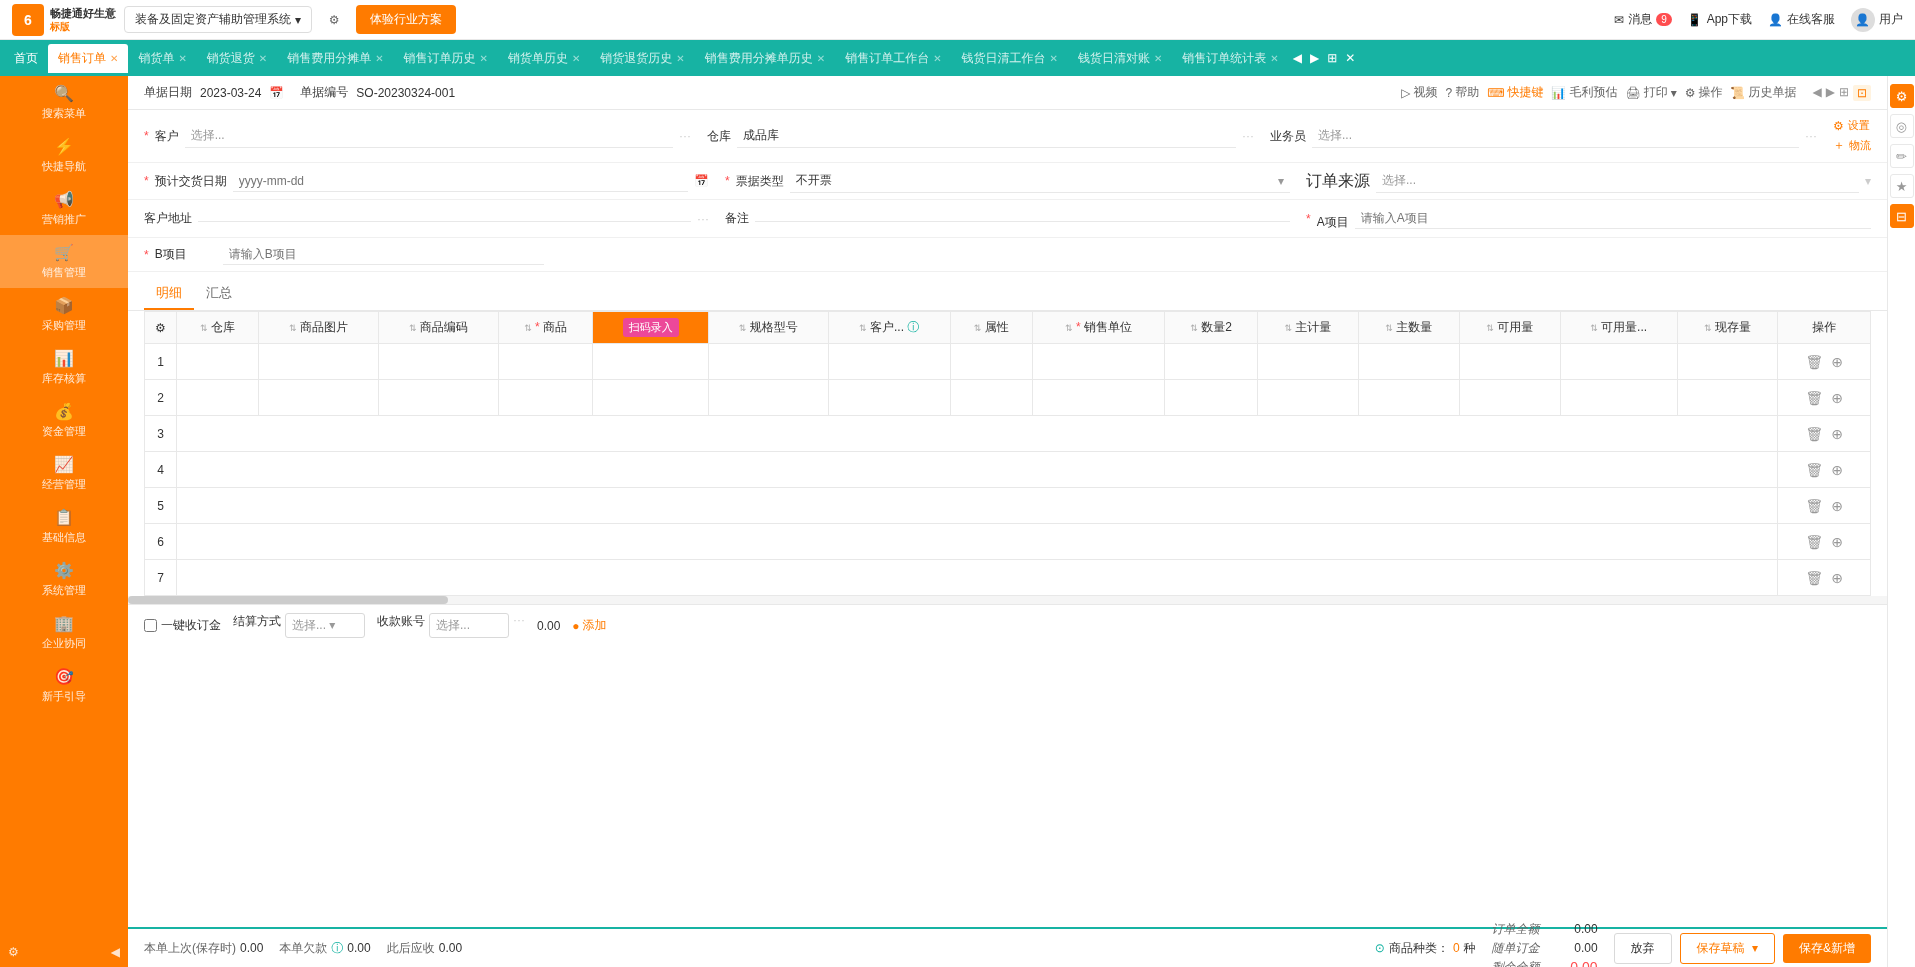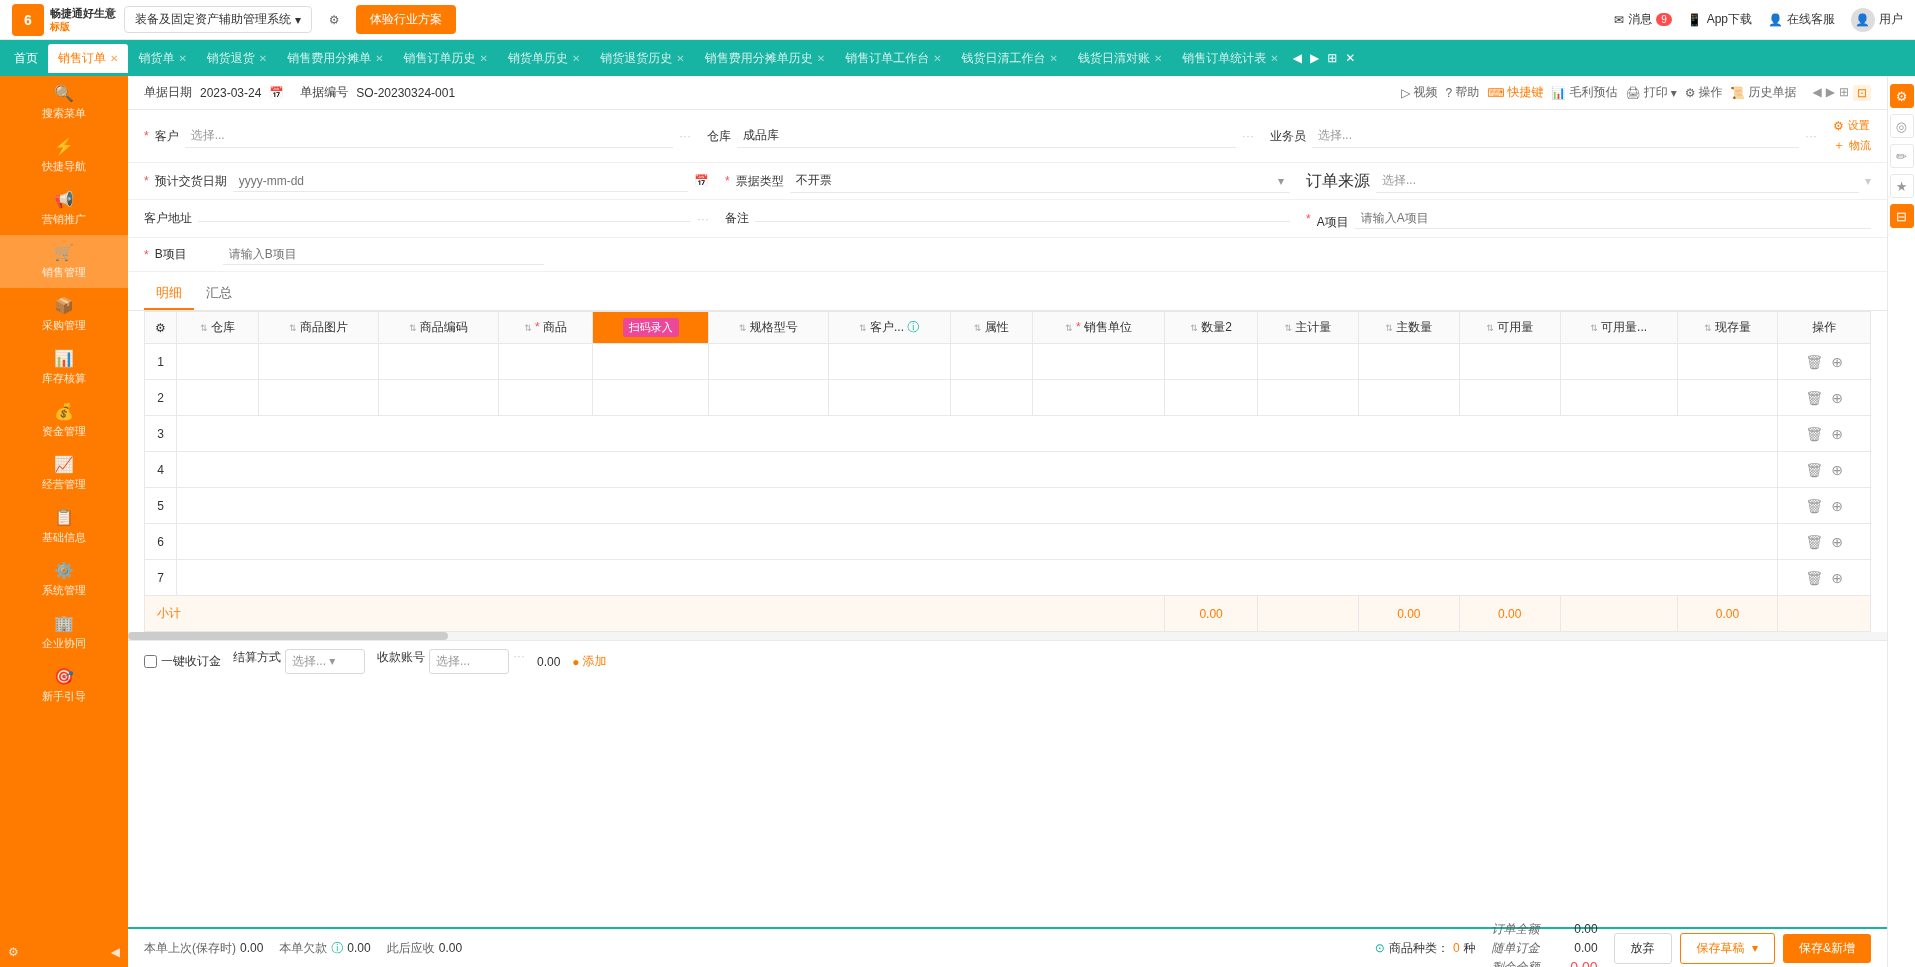--- a/index.html
+++ b/index.html
@@ -568,30 +568,20 @@
               <tr>
                 <td>7</td>
                 <td colspan="15"></td>
                 <td>
                   <div class="row-actions">
                     <button class="row-action-btn">🗑</button>
                     <button class="row-action-btn">⊕</button>
                   </div>
                 </td>
               </tr>
-              <tr class="subtotal-row">
-                <td colspan="10" style="text-align:left;padding-left:12px;color:#ff7b00;">小计</td>
-                <td class="zero">0.00</td>
-                <td></td>
-                <td class="zero">0.00</td>
-                <td class="zero">0.00</td>
-                <td></td>
-                <td class="zero">0.00</td>
-                <td></td>
-              </tr>
             </tbody>
           </table>
         </div>
 
         <div class="scrollbar-area">
           <div class="scrollbar-thumb"></div>
         </div>
 
         <div class="table-footer">
           <div class="checkbox-item">

